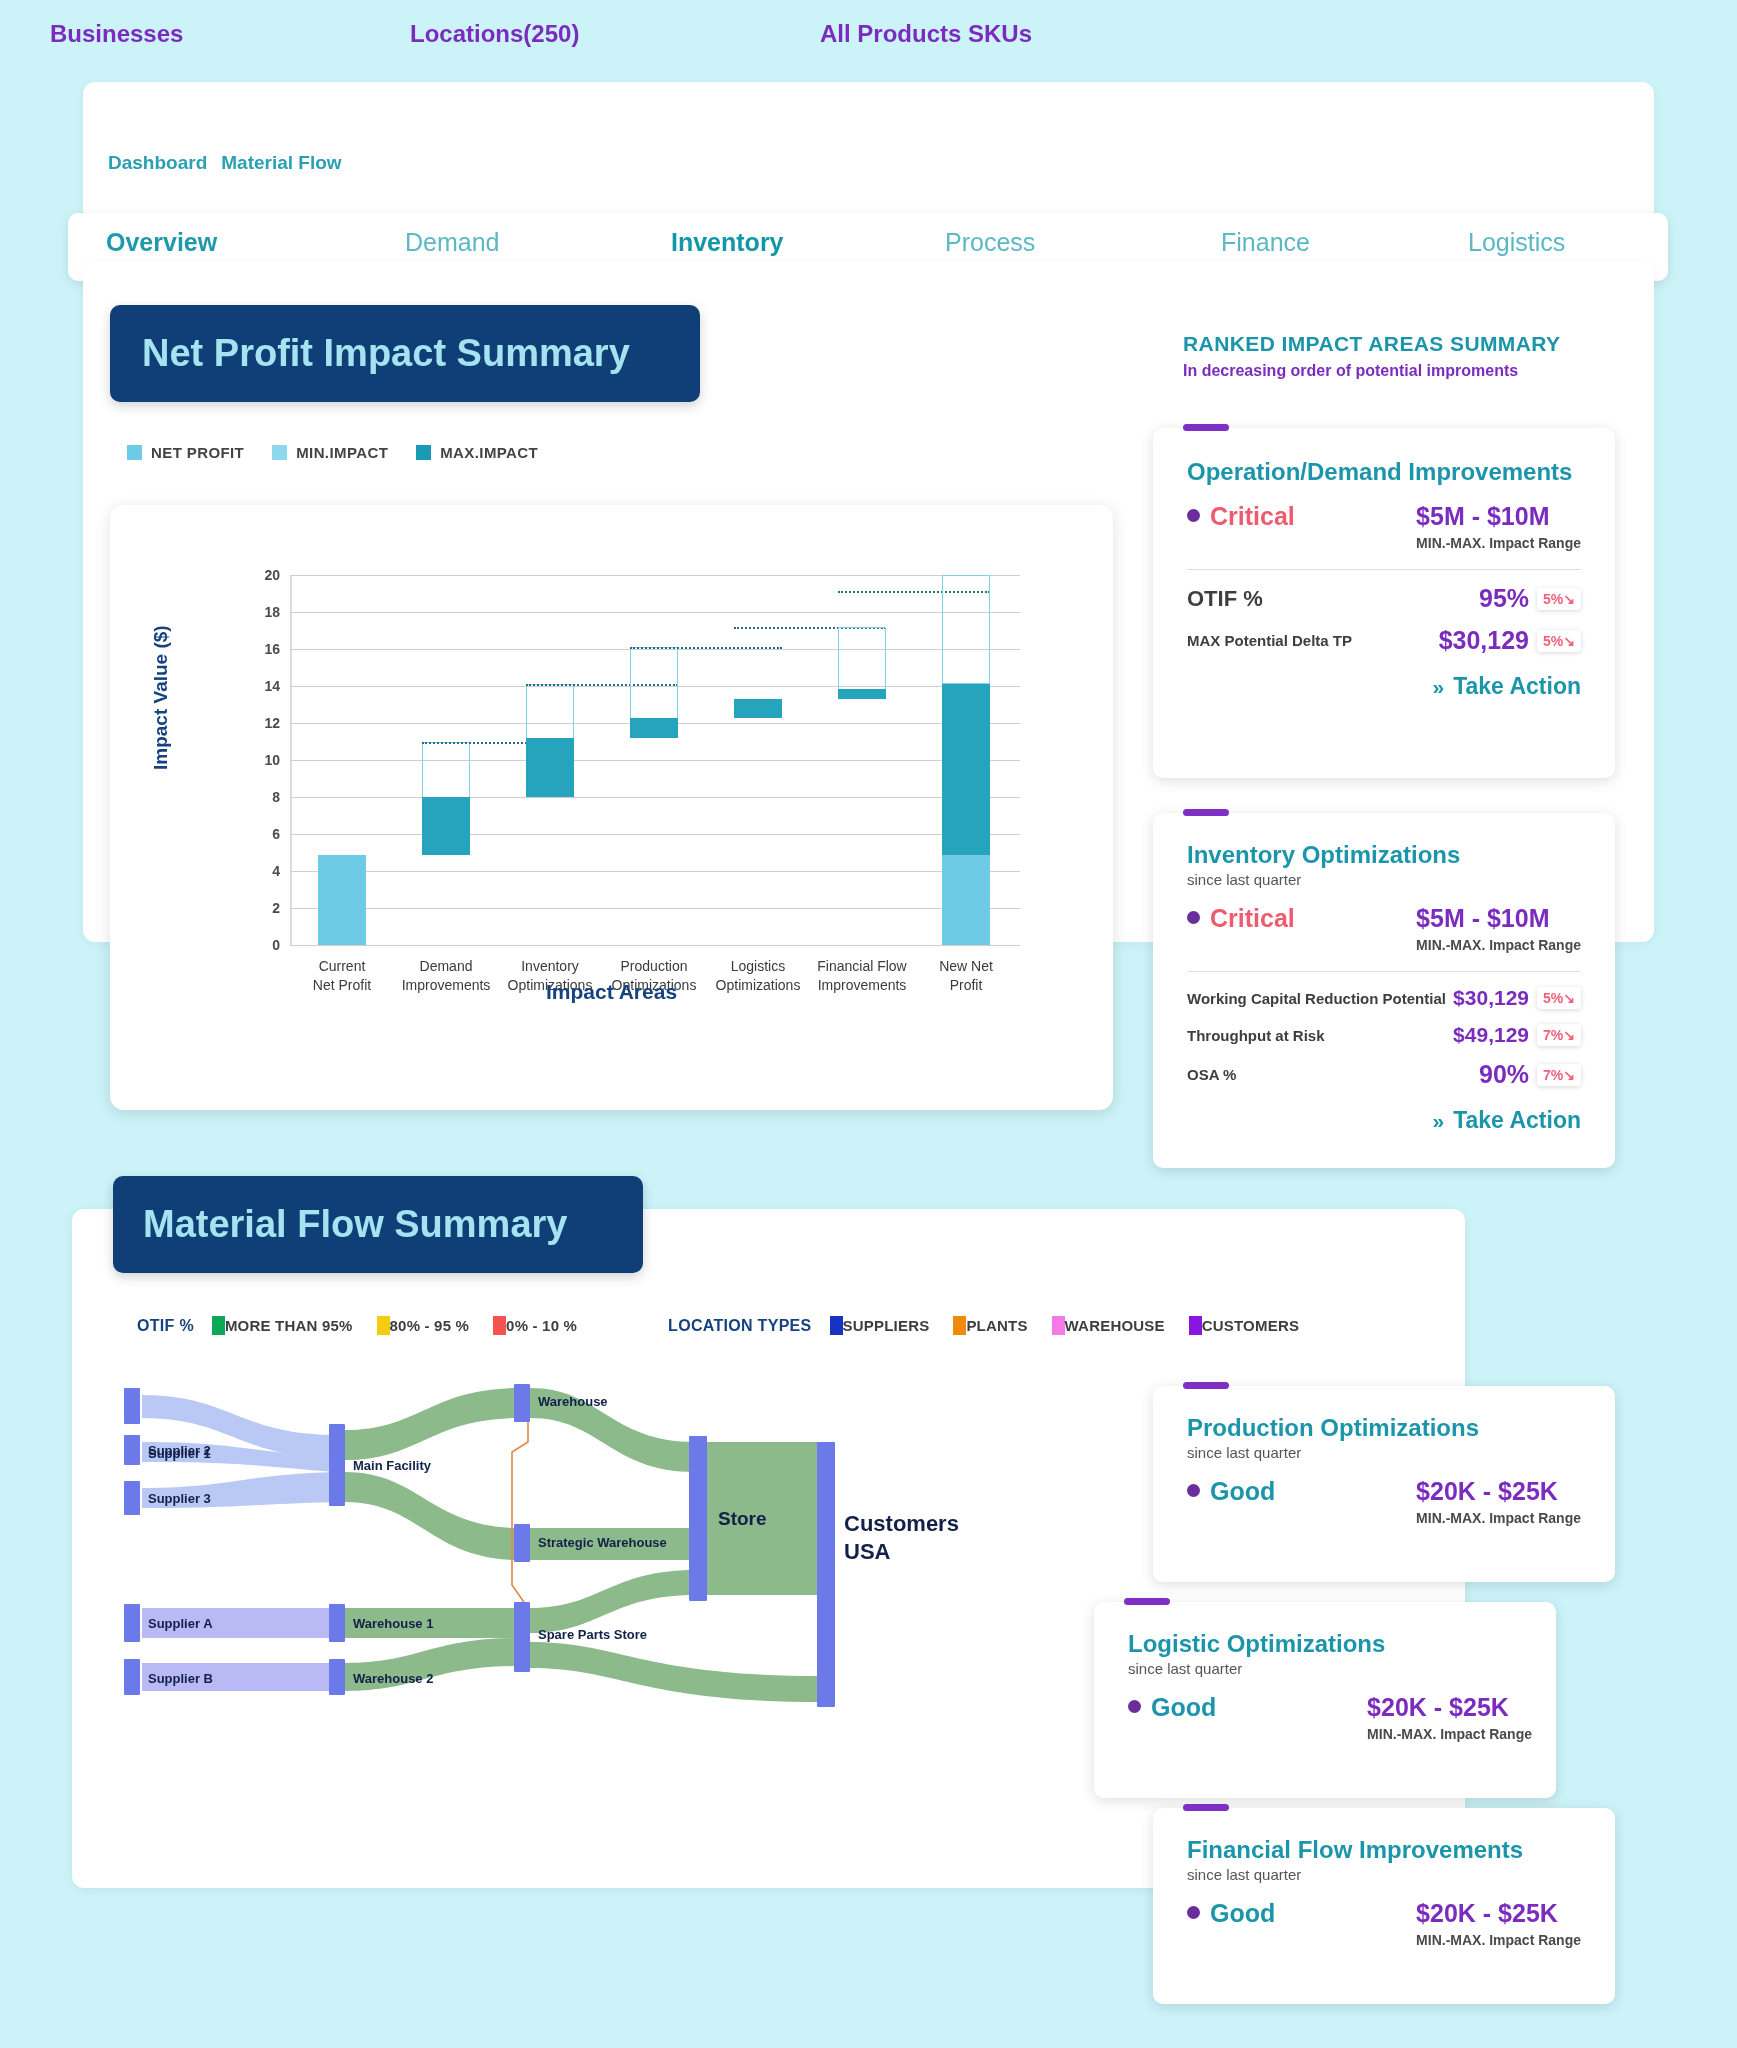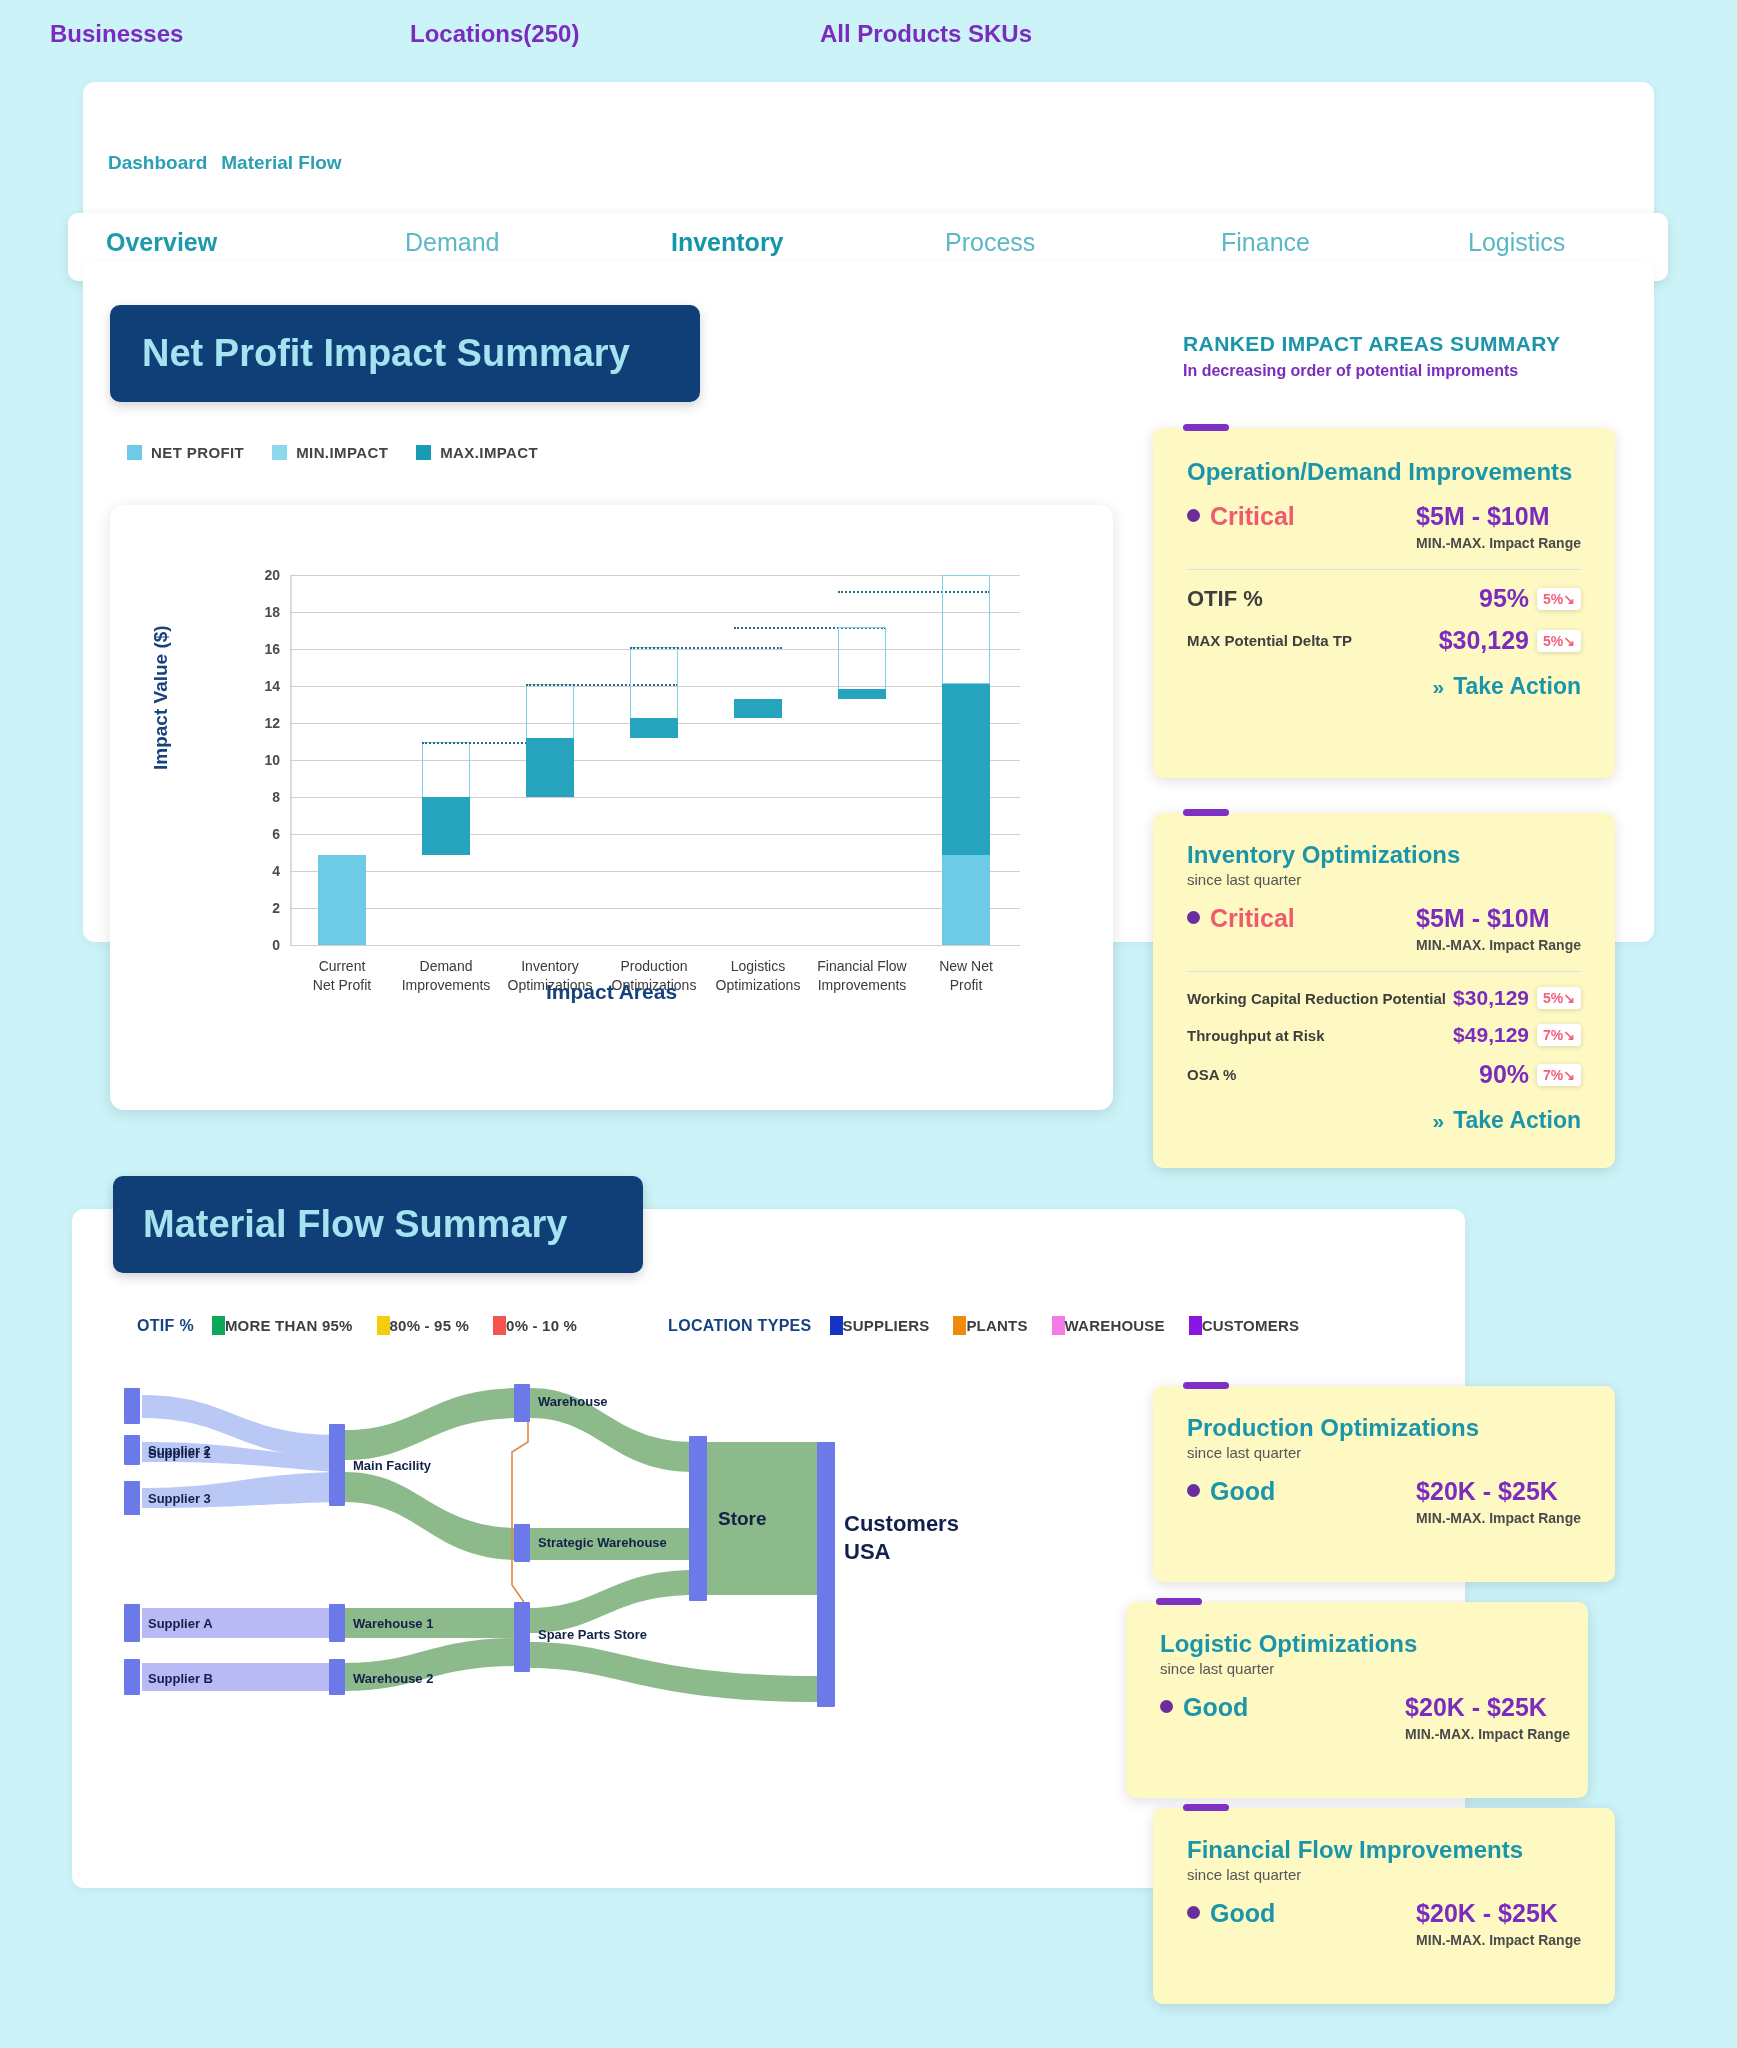--- a/index.html
+++ b/index.html
@@ -117,21 +117,21 @@
     position: absolute; left: 0; top: 475px; width: 100%;
     text-align: center; font-size: 21px; font-weight: bold; color: #16427f;
   }
 
   
   #ranked-header { position: absolute; left: 1183px; top: 332px; }
   #ranked-title { font-size: 21px; font-weight: bold; color: #1b95aa; letter-spacing: 0.4px; }
   #ranked-sub { font-size: 16px; font-weight: bold; color: #7b2cbf; margin-top: 6px; }
 
   .impact-card {
-    position: absolute; background: #fef9c3; border-radius: 10px;
+    position: absolute; background: #ffffff; border-radius: 10px;
     box-shadow: 0 3px 14px rgba(0,0,0,0.13);
   }
   .card-accent {
     position: absolute; left: 30px; top: -4px; width: 46px; height: 7px;
     background: #7e2fc4; border-radius: 4px;
   }
   .card-title { font-size: 24px; font-weight: bold; color: #1b95aa; }
   .card-sub { font-size: 15px; color: #555; margin-top: 2px; }
   .status-row { display: flex; align-items: baseline; margin-top: 16px; }
   .status-dot {
@@ -506,21 +506,21 @@
   <div class="status-row">
     <span class="status-dot"></span>
     <span class="status-text good">Good</span>
     <span class="range-block">
       <div class="range-value">$20K - $25K</div>
       <div class="range-caption">MIN.-MAX. Impact Range</div>
     </span>
   </div>
 </div>
 
-<div class="impact-card" style="left:1126px; top:1602px; width:462px; height:196px; padding:28px 18px 0 34px;">
+<div class="impact-card" style="left:1094px; top:1602px; width:462px; height:196px; padding:28px 24px 0 34px;">
   <div class="card-accent"></div>
   <div class="card-title">Logistic Optimizations</div>
   <div class="card-sub">since last quarter</div>
   <div class="status-row">
     <span class="status-dot"></span>
     <span class="status-text good">Good</span>
     <span class="range-block">
       <div class="range-value">$20K - $25K</div>
       <div class="range-caption">MIN.-MAX. Impact Range</div>
     </span>

